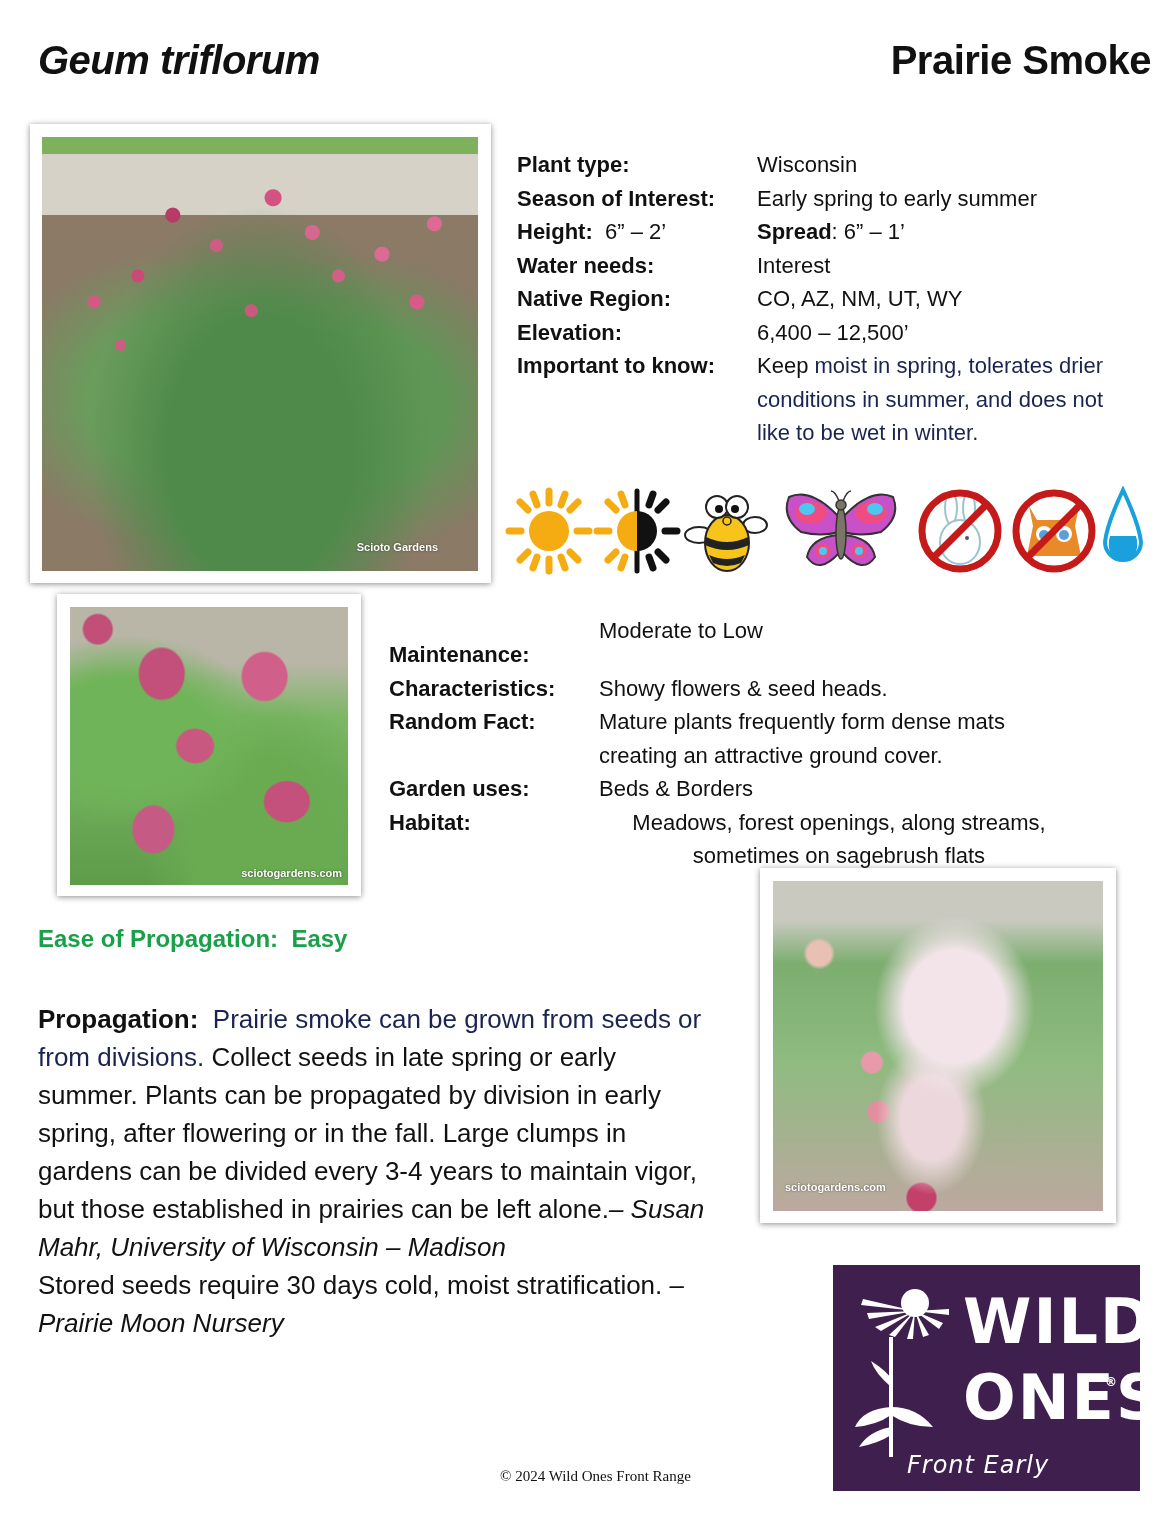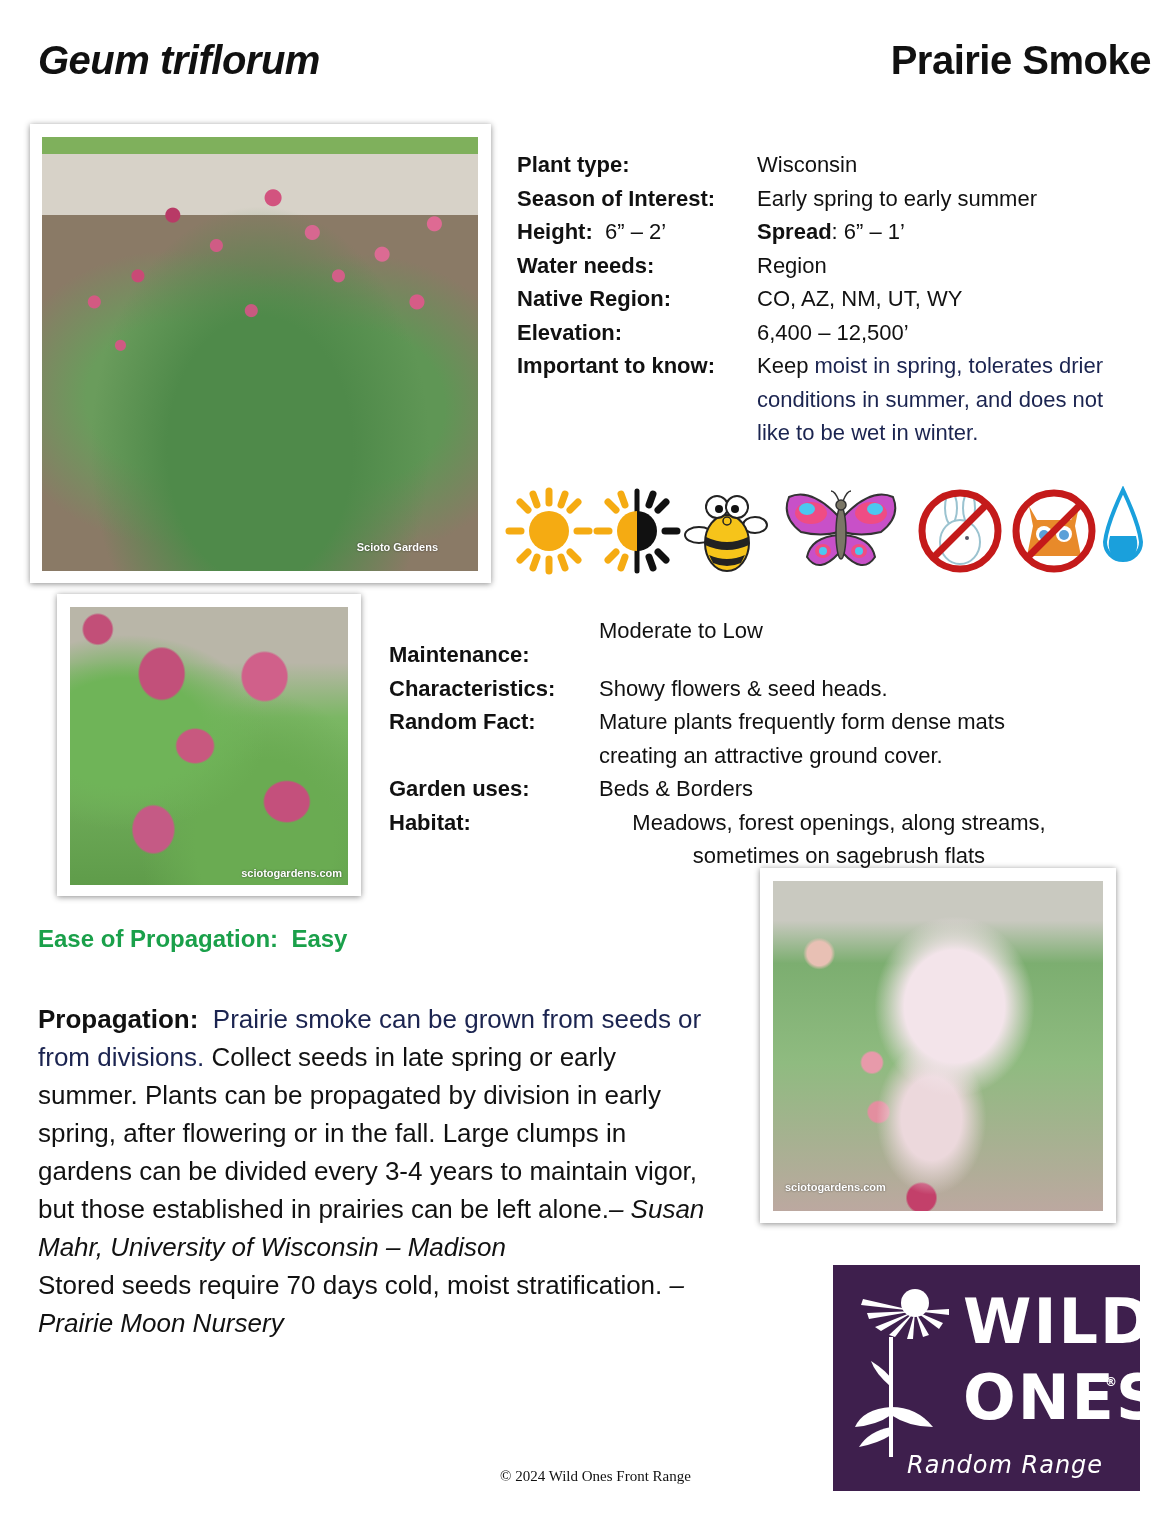--- a/index.html
+++ b/index.html
@@ -71,21 +71,21 @@
     <span style="width:240px;">
       <span class="label">Height:</span>&nbsp;
       <span>6” – 2’</span>
     </span>
     <span>
       <span class="label">Spread</span><span>:  6” – 1’</span>
     </span>
   </div>
   <div class="row">
     <span class="label" style="width:240px;">Water needs:</span>
-    <span>Region</span>
+    <span>Interest</span>
   </div>
   <div class="row">
     <span class="label" style="width:240px;">Native Region:</span>
     <span>CO, AZ, NM, UT, WY</span>
   </div>
   <div class="row">
     <span class="label" style="width:240px;">Elevation:</span>
     <span>6,400 – 12,500’</span>
   </div>
   <div class="row">
@@ -241,21 +241,21 @@
     <div class="watermark" style="left:12px; bottom:18px;">sciotogardens.com</div>
   </div>
 </div>
 
 <div class="abs ease">
   <span>Ease of Propagation:</span>&nbsp;&nbsp;<span>Easy</span>
 </div>
 
 <div class="abs prop">
   <b>Propagation:</b>&nbsp;&nbsp;<span class="navy">Prairie smoke can be grown from seeds or from divisions.</span><span> Collect seeds in late spring or early summer.  Plants can be propagated by division in early spring, after flowering or in the fall. Large clumps in gardens can be divided every 3-4 years to maintain vigor, but those established in prairies can be left alone.</span><i>– Susan Mahr, University of Wisconsin – Madison</i><br>
-  <span>Stored seeds require 70 days cold, moist stratification.  </span><i>– Prairie Moon Nursery</i>
+  <span>Stored seeds require 30 days cold, moist stratification.  </span><i>– Prairie Moon Nursery</i>
 </div>
 
 <div class="abs logo">
   <svg class="abs" style="left:20px; top:12px;" width="110" height="180" viewBox="0 0 110 180">
     <g fill="#fff">
       <circle cx="62" cy="26" r="14"></circle>
       <path d="M62 34 L10 22 L8 28 Z"></path>
         <path d="M62 34 L14 36 L16 42 Z"></path>
       <path d="M62 34 L22 50 L28 54 Z"></path>
         <path d="M62 34 L36 58 L42 60 Z"></path>
@@ -266,16 +266,16 @@
       <rect x="36" y="60" width="4" height="120"></rect>
       <path d="M38 130 Q10 132 2 150 Q24 148 38 138 Z"></path>
       <path d="M38 130 Q64 130 80 150 Q56 150 38 138 Z"></path>
       <path d="M38 110 Q22 96 18 84 Q34 94 40 104 Z"></path>
       <path d="M38 150 Q16 154 6 170 Q26 166 38 158 Z"></path>
     </g>
   </svg>
   <div class="word" style="left:130px; top:22px; font-size:62px; line-height:70px;">WILD</div>
   <div class="word" style="left:130px; top:98px; font-size:62px; line-height:70px;">ONES</div>
   <div class="word" style="left:272px; top:110px; font-size:12px; letter-spacing:0;">®</div>
-  <div class="word" style="left:74px; top:186px; font-size:24px; font-weight:normal; font-style:italic; letter-spacing:1px;">Random Range</div>
+  <div class="word" style="left:74px; top:186px; font-size:24px; font-weight:normal; font-style:italic; letter-spacing:1px;">Front Early</div>
 </div>
 
 <div class="abs copyright">© 2024 Wild Ones Front Range</div>
 
 </body></html>

